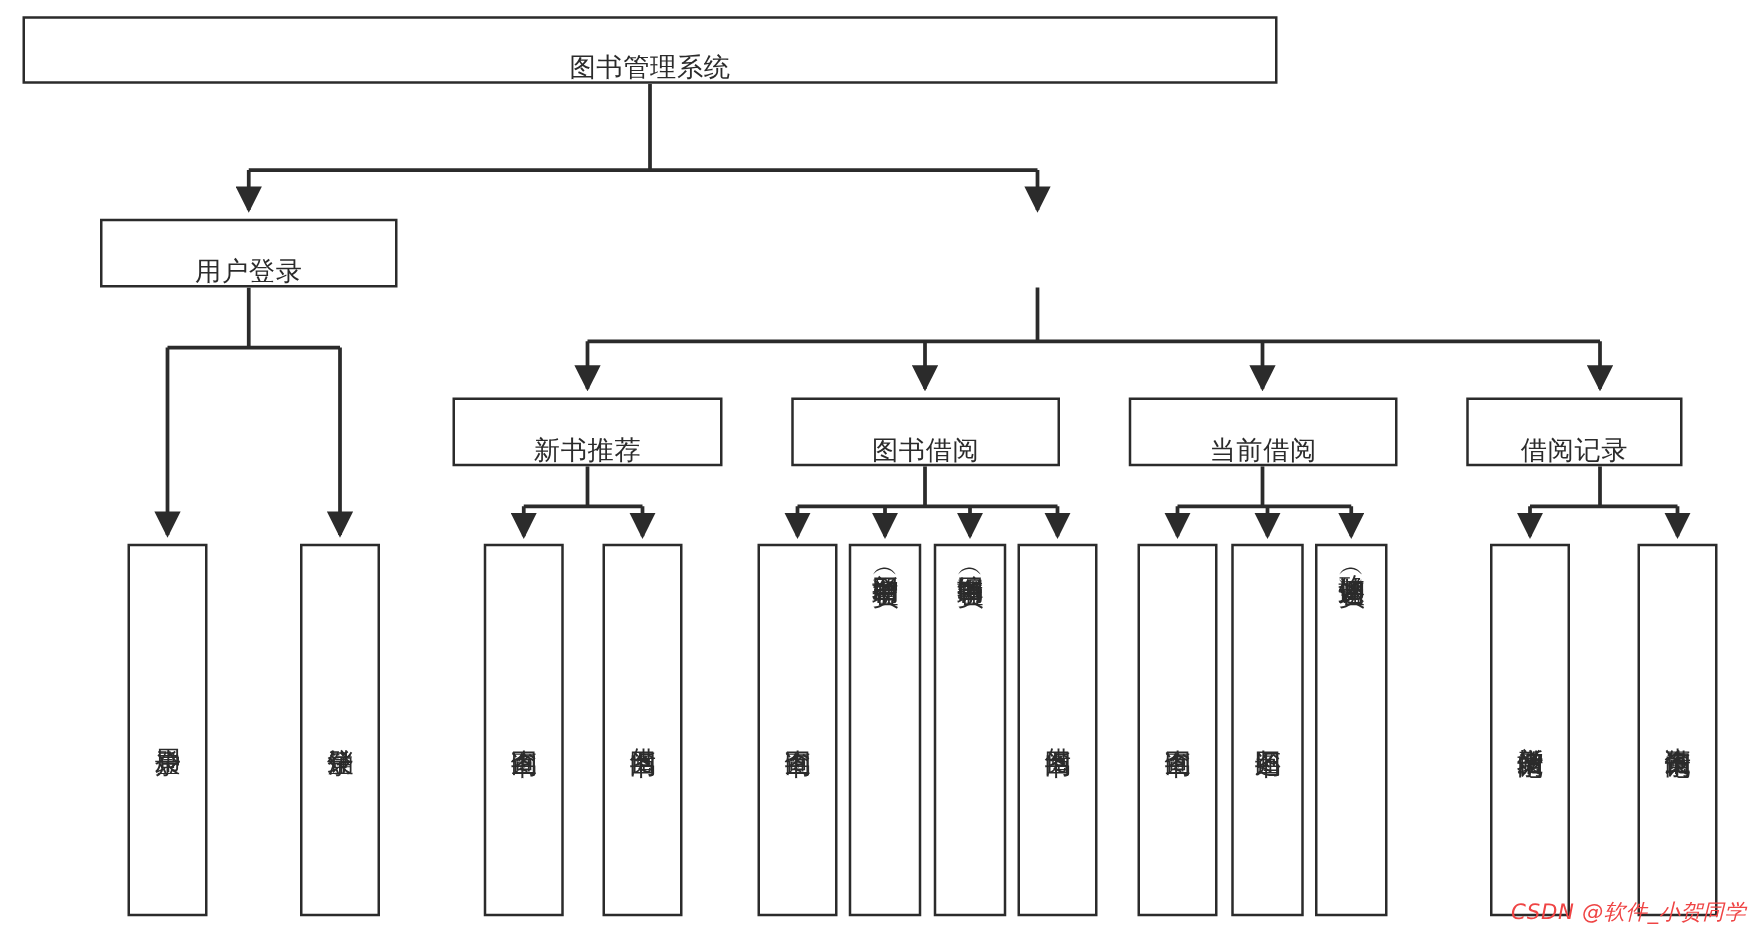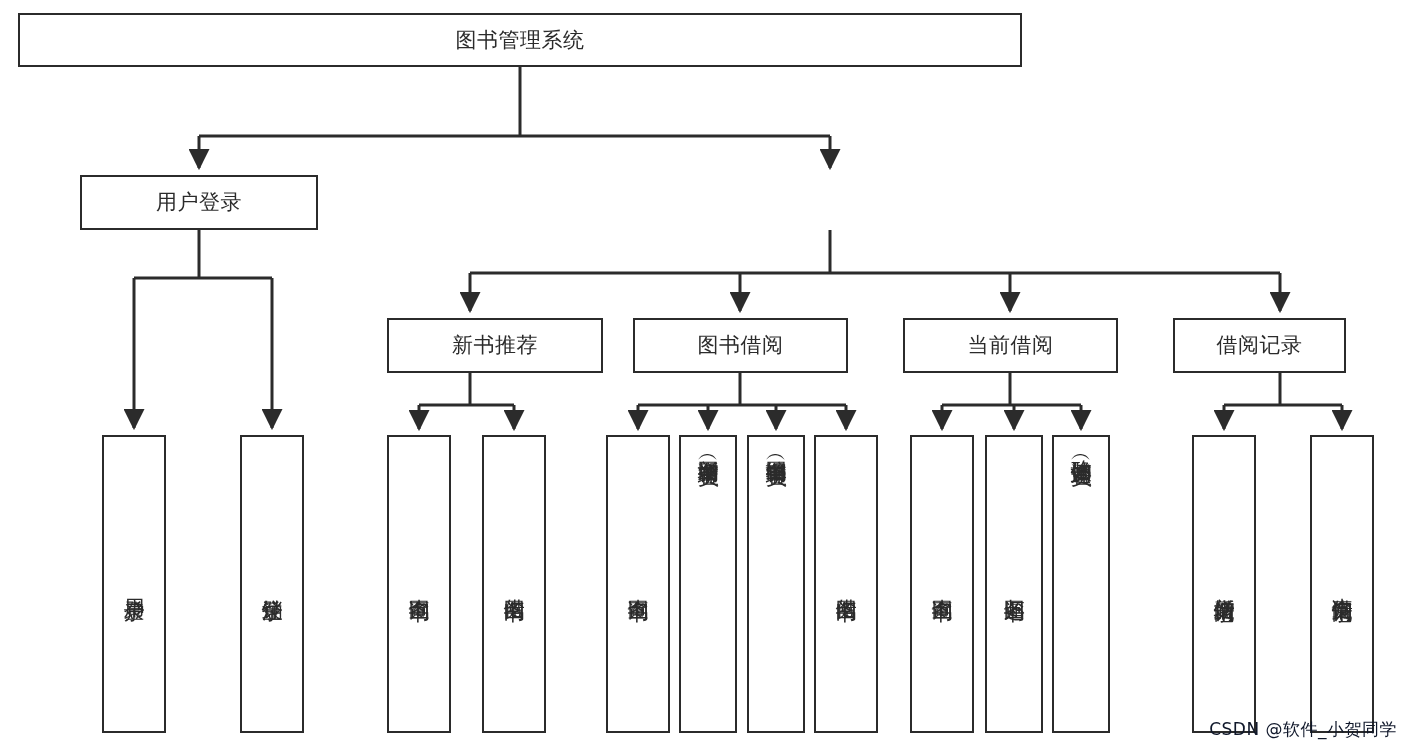--- a/index.html
+++ b/index.html
@@ -25,21 +25,21 @@
     top: 0;
     width: 1405px;
     height: 747px;
   }
   .node {
     position: absolute;
     box-sizing: border-box;
     background: #ffffff;
     border: 2px solid #2b2b2b;
     display: flex;
-    align-items: center;
+    align-items: flex-end;
     justify-content: center;
     z-index: 2;
   }
   .node-label {
     color: #2b2b2b;
     font-size: 21px;
     line-height: 1.0;
     letter-spacing: 0.5px;
     white-space: nowrap;
   }
@@ -144,21 +144,21 @@
   </svg>
 
   <div class="node" id="node-root" style="left: 18px; top: 13px; width: 1004px; height: 54px; border-color: rgb(43, 43, 43); background: rgb(255, 255, 255);">
     <span class="node-label" style="color: rgb(43, 43, 43);">图书管理系统</span>
   </div>
 
   <div class="node" id="node-l1-0" style="left: 80px; top: 175px; width: 238px; height: 55px; border-color: rgb(43, 43, 43); background: rgb(255, 255, 255);">
     <span class="node-label" style="color: rgb(43, 43, 43);">用户登录</span>
   </div>
 
-  <div class="node" id="node-l2-0" style="left: 362px; top: 318px; width: 216px; height: 55px; border-color: rgb(43, 43, 43); background: rgb(255, 255, 255); margin-left: 25px;">
+  <div class="node" id="node-l2-0" style="left: 362px; top: 318px; width: 216px; height: 55px; border-color: rgb(43, 43, 43); background: rgb(255, 255, 255);">
     <span class="node-label" style="color: rgb(43, 43, 43);">新书推荐</span>
   </div>
   <div class="node" id="node-l2-2" style="left: 903px; top: 318px; width: 215px; height: 55px; border-color: rgb(43, 43, 43); background: rgb(255, 255, 255);">
     <span class="node-label" style="color: rgb(43, 43, 43);">当前借阅</span>
   </div>
   <div class="node" id="node-l2-1" style="left: 633px; top: 318px; width: 215px; height: 55px; border-color: rgb(43, 43, 43); background: rgb(255, 255, 255);">
     <span class="node-label" style="color: rgb(43, 43, 43);">图书借阅</span>
   </div>
   <div class="node" id="node-l2-3" style="left: 1173px; top: 318px; width: 173px; height: 55px; border-color: rgb(43, 43, 43); background: rgb(255, 255, 255);">
     <span class="node-label" style="color: rgb(43, 43, 43);">借阅记录</span>
@@ -197,15 +197,15 @@
   <div class="node vertical" id="node-leaf-10" style="left: 1052px; top: 435px; width: 58px; height: 298px; border-color: rgb(43, 43, 43); background: rgb(255, 255, 255);">
     <span class="node-label" style="color: rgb(43, 43, 43);">确认归还（管理员）</span>
   </div>
   <div class="node vertical v-center" id="node-leaf-11" style="left: 1192px; top: 435px; width: 64px; height: 298px; border-color: rgb(43, 43, 43); background: rgb(255, 255, 255);">
     <span class="node-label" style="color: rgb(43, 43, 43);">新增借阅记录</span>
   </div>
   <div class="node vertical v-center" id="node-leaf-12" style="left: 1310px; top: 435px; width: 64px; height: 298px; border-color: rgb(43, 43, 43); background: rgb(255, 255, 255);">
     <span class="node-label" style="color: rgb(43, 43, 43);">查询借阅记录</span>
   </div>
 
-  <div id="watermark" style="color: #0f172a;">CSDN @软件_小贺同学</div>
+  <div id="watermark" style="color: #ef4444; font-style: italic;">CSDN @软件_小贺同学</div>
 
 </div>
 
 </body></html>

